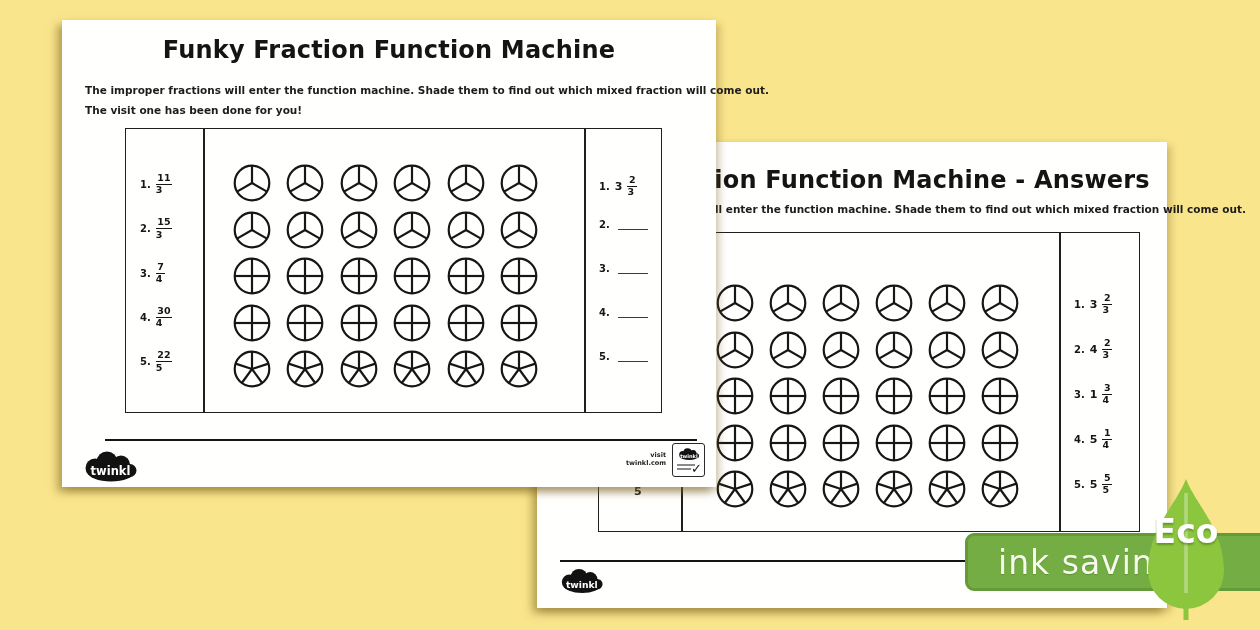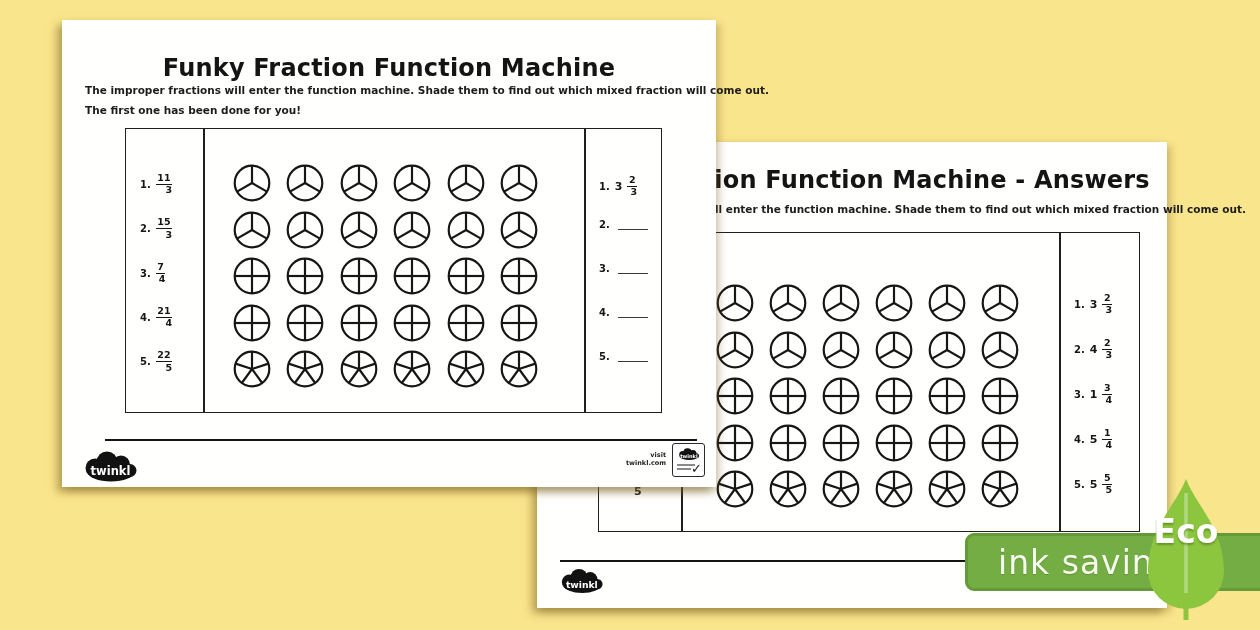--- a/index.html
+++ b/index.html
@@ -17,21 +17,21 @@
     font-size:24px; font-weight:800; letter-spacing:.2px; color:#141414;
   }
   .inst { position:absolute; font-size:10.5px; font-weight:600; color:#1c1c1c; white-space:nowrap; }
   .wtable { position:absolute; border:1.6px solid #1f1f1f; }
   .vline { position:absolute; top:0; bottom:0; width:1.6px; background:#1f1f1f; }
   .field { position:absolute; top:0; bottom:0; }
   .fitem { position:absolute; left:14px; display:flex; align-items:center; gap:5px;
            font-weight:700; color:#161616; }
   .fnum { font-size:10px; }
   .whole { font-size:11px; }
-  .frac { display:inline-flex; flex-direction:column; align-items:flex-end;
+  .frac { display:inline-flex; flex-direction:column; align-items:flex-start;
           font-size:9.5px; line-height:1.1; font-weight:700; }
   .frac .ftop { border-bottom:1.4px solid #161616; padding:0 1.5px 0.5px; }
   .frac .fbot { padding-top:0.5px; }
   .blank { display:inline-block; width:30px; height:11px; border-bottom:1.6px solid #3a3a3a; margin-left:3px; }
   .circ { position:absolute; }
   .circ svg { display:block; width:100%; height:100%; }
   .footer-line { position:absolute; height:2.2px; background:#141414; }
   .logo-svg { position:absolute; }
   .visit { position:absolute; font-size:6.5px; font-weight:700; color:#222; }
   .badge { position:absolute; background:#fff; border:1.2px solid #2a2a2a; border-radius:3px; }
@@ -449,24 +449,24 @@
         <circle cx="78" cy="33" r="18"></circle>
           <circle cx="96" cy="45" r="13"></circle>
         <ellipse cx="58" cy="48" rx="46" ry="19"></ellipse>
       </g>
       <text x="57" y="54" fill="#ffffff" font-size="23" font-weight="bold" text-anchor="middle">twinkl</text>
     </svg>
   </div>
 
   <div class="page" style="left:62px; top:20px; width:654px; height:467px;">
 
-    <div class="page-title" style="top:34px;">Funky Fraction Function Machine</div>
+    <div class="page-title" style="top:16px;">Funky Fraction Function Machine</div>
 
     <div class="inst" style="left:23px; top:64px;">The improper fractions will enter the function machine. Shade them to find out which mixed fraction will come out.</div>
-    <div class="inst" style="left:23px; top:84px;">The first one has been done for you!</div>
+    <div class="inst" style="left:23px; top:84px;">The visit one has been done for you!</div>
 
     <div class="wtable" style="left:63px; top:108px; width:537px; height:285px;">
       <div class="vline" style="left:77px;"></div>
       <div class="vline" style="left:458px;"></div>
 
       <div class="field fractions-field" style="left:0; width:76px;">
           <div class="fitem" style="top: 44px;">
             <span class="fnum">1.</span>
             <span class="frac">
               <span class="ftop">11</span>
@@ -483,21 +483,21 @@
           <div class="fitem" style="top: 132.6px;">
             <span class="fnum">3.</span>
             <span class="frac">
               <span class="ftop">7</span>
               <span class="fbot">4</span>
             </span>
           </div>
           <div class="fitem" style="top: 176.9px;">
             <span class="fnum">4.</span>
             <span class="frac">
-              <span class="ftop">21</span>
+              <span class="ftop">30</span>
               <span class="fbot">4</span>
             </span>
           </div>
           <div class="fitem" style="top: 221.2px;">
             <span class="fnum">5.</span>
             <span class="frac">
               <span class="ftop">22</span>
               <span class="fbot">5</span>
             </span>
           </div>

